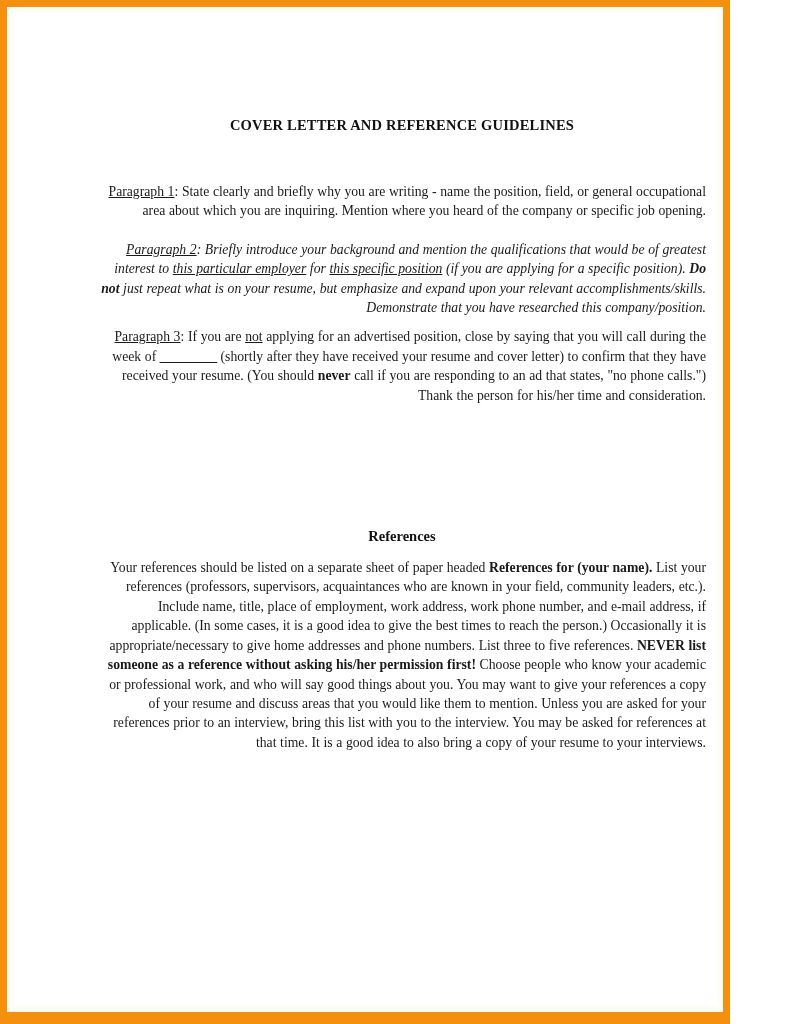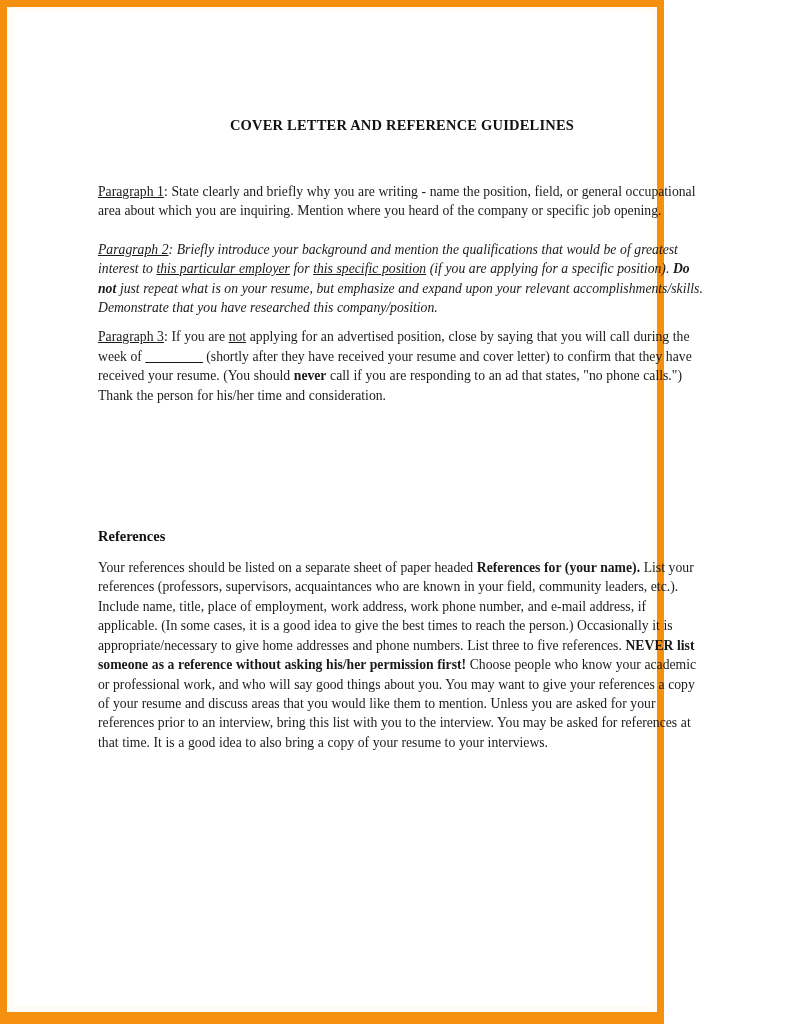--- a/index.html
+++ b/index.html
@@ -12,21 +12,21 @@
     width: 794px;
     height: 1024px;
     overflow: hidden;
     font-family: "Liberation Serif", "DejaVu Serif", serif;
   }
 
   
   #page-frame {
     position: relative;
     box-sizing: border-box;
-    width: 664px;
+    width: 730px;
     height: 1024px;
     background: #F5900F;           
     padding: 7px 7px 12px 7px;
   }
   #page-gutter {
     box-sizing: border-box;
     width: 100%;
     height: 100%;
     background: #FEFCF4;           
     padding: 5px 5px 6px 7px;
@@ -52,34 +52,34 @@
     font-weight: bold;
     font-size: 14.5px;
     letter-spacing: 0.2px;
     color: #111111;
     margin: 0;
     padding-top: 104px;
     line-height: 19px;
   }
 
   .section-heading {
-    text-align: left;
+    text-align: center;
     font-weight: bold;
     font-size: 14.5px;
     color: #111111;
     margin: 0;
     line-height: 19px;
   }
 
   .para {
     font-size: 13.7px;
     line-height: 19.4px;
     color: #1a1a1a;
     margin: 0;
-    text-align: left;
+    text-align: right;
     word-spacing: 0.2px;
   }
 
   #para-1  { margin-top: 47px; }
   #para-2  { margin-top: 19px; font-style: italic; }
   #para-3  { margin-top: 10px; }
 
   #references-heading { margin-top: 122px; }
   #references-body    { margin-top: 12px; }
 

